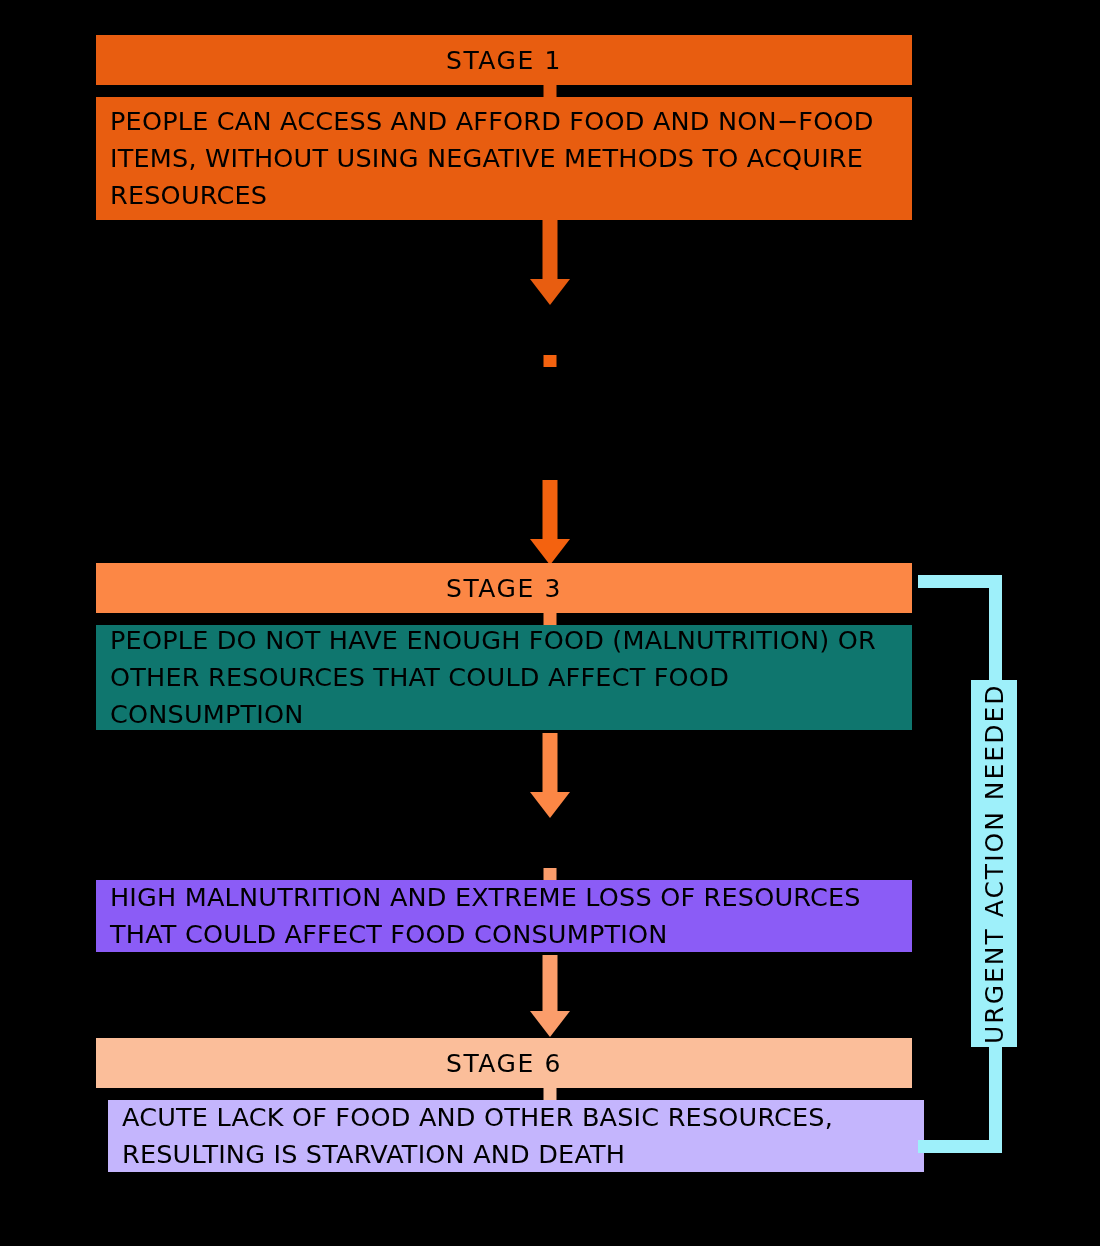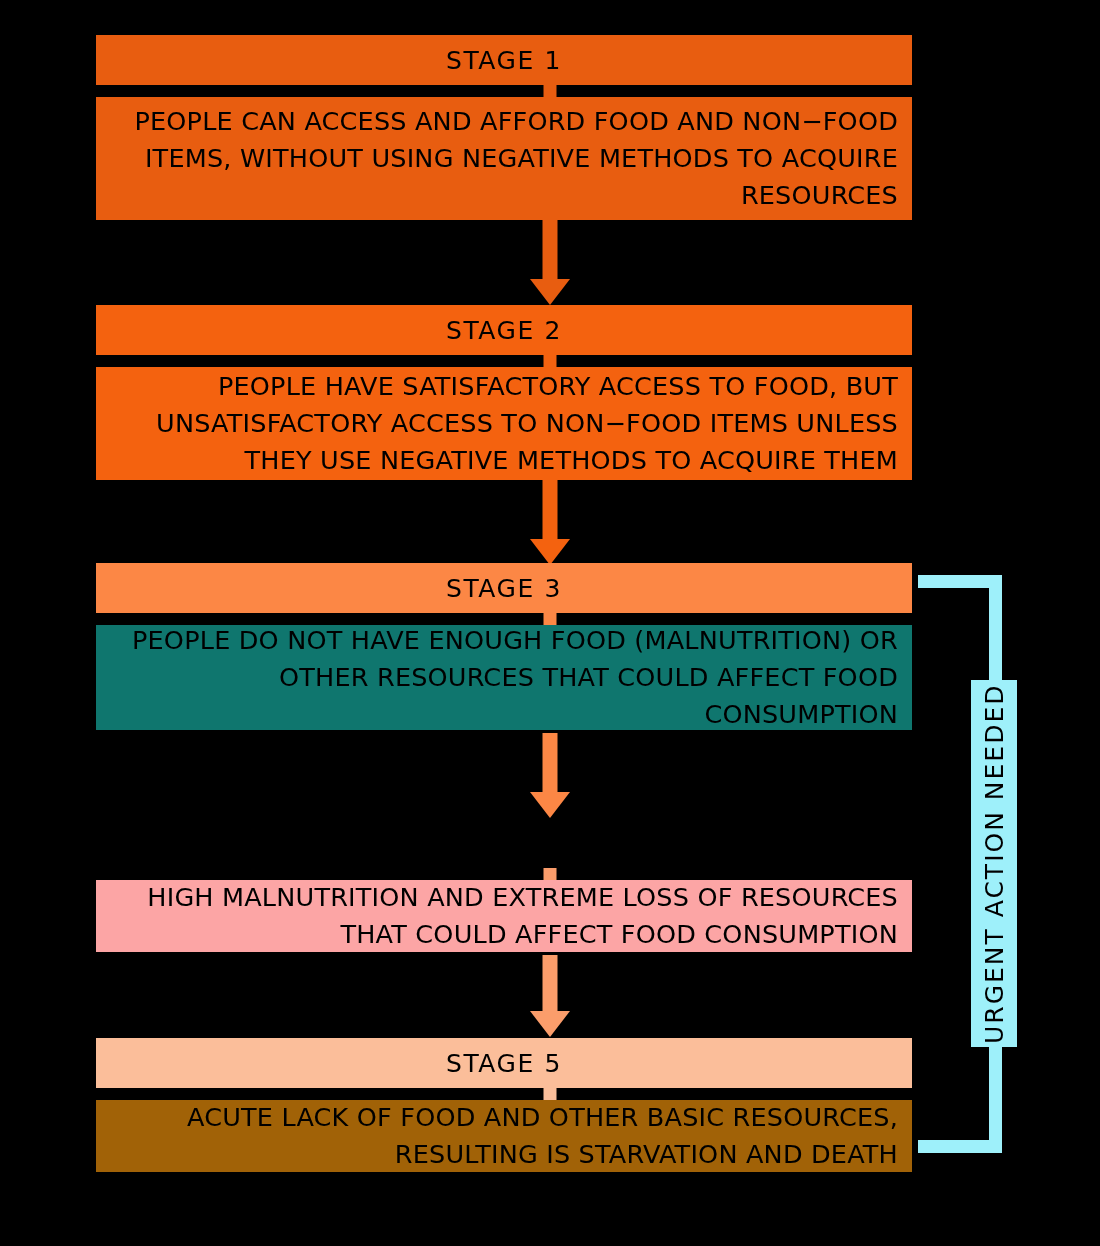--- a/index.html
+++ b/index.html
@@ -14,21 +14,21 @@
 
   .stage-header{
     width:100%;box-sizing:border-box;
     display:flex;align-items:center;justify-content:center;
     font-size:25px;letter-spacing:1.6px;color:#000;
     height:50px;
   }
   .stage-body{
     width:100%;box-sizing:border-box;
     display:flex;align-items:center;justify-content:center;
-    text-align:right;color:#000;
+    text-align:left;color:#000;
     font-size:25.5px;letter-spacing:0.2px;line-height:37px;
     padding:6px 14px;
   }
   .stage-body span{display:block;width:100%;}
 
   
   .tab{
     position:absolute;left:50%;transform:translateX(-50%);
     width:13px;
   }
@@ -70,29 +70,21 @@
     <div class="stage-body" style="background:#E85D10;height:123px;">
       <span>PEOPLE CAN ACCESS AND AFFORD FOOD AND NON−FOOD ITEMS, WITHOUT USING NEGATIVE METHODS TO ACQUIRE RESOURCES</span>
     </div>
   </div>
 
   <div class="arrow" style="top:220px;height:85px;width:40px;">
     <div class="shaft" style="height:62px;background:#E85D10;"></div>
     <div class="head" style="border-top:26px solid #E85D10;"></div>
   </div>
 
-  <div class="stage" style="top:305px;">
-    <div class="stage-header" style="background:#F4620F;">STAGE 2</div>
-  </div>
   <div class="tab" style="top:355px;height:12px;background:#F4620F;"></div>
-  <div class="stage" style="top:367px;">
-    <div class="stage-body" style="background:#F4620F;height:113px;">
-      <span>PEOPLE HAVE SATISFACTORY ACCESS TO FOOD, BUT UNSATISFACTORY ACCESS TO NON−FOOD ITEMS UNLESS THEY USE NEGATIVE METHODS TO ACQUIRE THEM</span>
-    </div>
-  </div>
 
   <div class="arrow" style="top:480px;height:85px;width:40px;">
     <div class="shaft" style="height:62px;background:#F4620F;"></div>
     <div class="head" style="border-top:26px solid #F4620F;"></div>
   </div>
 
   <div class="stage" style="top:563px;border-radius:18px;">
     <div class="stage-header" style="background:#FC8745;">STAGE 3</div>
   </div>
   <div class="tab" style="top:613px;height:12px;background:#FC8745;"></div>
@@ -102,36 +94,36 @@
     </div>
   </div>
 
   <div class="arrow" style="top:733px;height:85px;width:40px;">
     <div class="shaft" style="height:62px;background:#FC8745;"></div>
     <div class="head" style="border-top:26px solid #FC8745;"></div>
   </div>
 
   <div class="tab" style="top:868px;height:12px;background:#FB9D6B;"></div>
   <div class="stage" style="top:880px;">
-    <div class="stage-body" style="background:#fca5a5;height:72px;">
+    <div class="stage-body" style="background:#8b5cf6;height:72px;">
       <span>HIGH MALNUTRITION AND EXTREME LOSS OF RESOURCES THAT COULD AFFECT FOOD CONSUMPTION</span>
     </div>
   </div>
 
   <div class="arrow" style="top:955px;height:82px;width:40px;">
     <div class="shaft" style="height:59px;background:#FB9D6B;"></div>
     <div class="head" style="border-top:26px solid #FB9D6B;"></div>
   </div>
 
   <div class="stage" style="top:1038px;">
-    <div class="stage-header" style="background:#FBBE9A;">STAGE 5</div>
+    <div class="stage-header" style="background:#FBBE9A;">STAGE 6</div>
   </div>
   <div class="tab" style="top:1088px;height:12px;background:#FBBE9A;"></div>
   <div class="stage" style="top:1100px;">
-    <div class="stage-body" style="background:#a16207;height:72px;">
+    <div class="stage-body" style="background:#c4b5fd;height:72px;margin-left:12px;">
       <span>ACUTE LACK OF FOOD AND OTHER BASIC RESOURCES, RESULTING IS STARVATION AND DEATH</span>
     </div>
   </div>
 
   <div class="bracket-seg" style="left:918px;top:575px;width:84px;height:13px;"></div>
   <div class="bracket-seg" style="left:989px;top:575px;width:13px;height:110px;"></div>
 
   <div class="urgent-label" style="left:971px;top:680px;width:46px;height:367px;">URGENT ACTION NEEDED</div>
 
   <div class="bracket-seg" style="left:989px;top:1044px;width:13px;height:109px;"></div>

